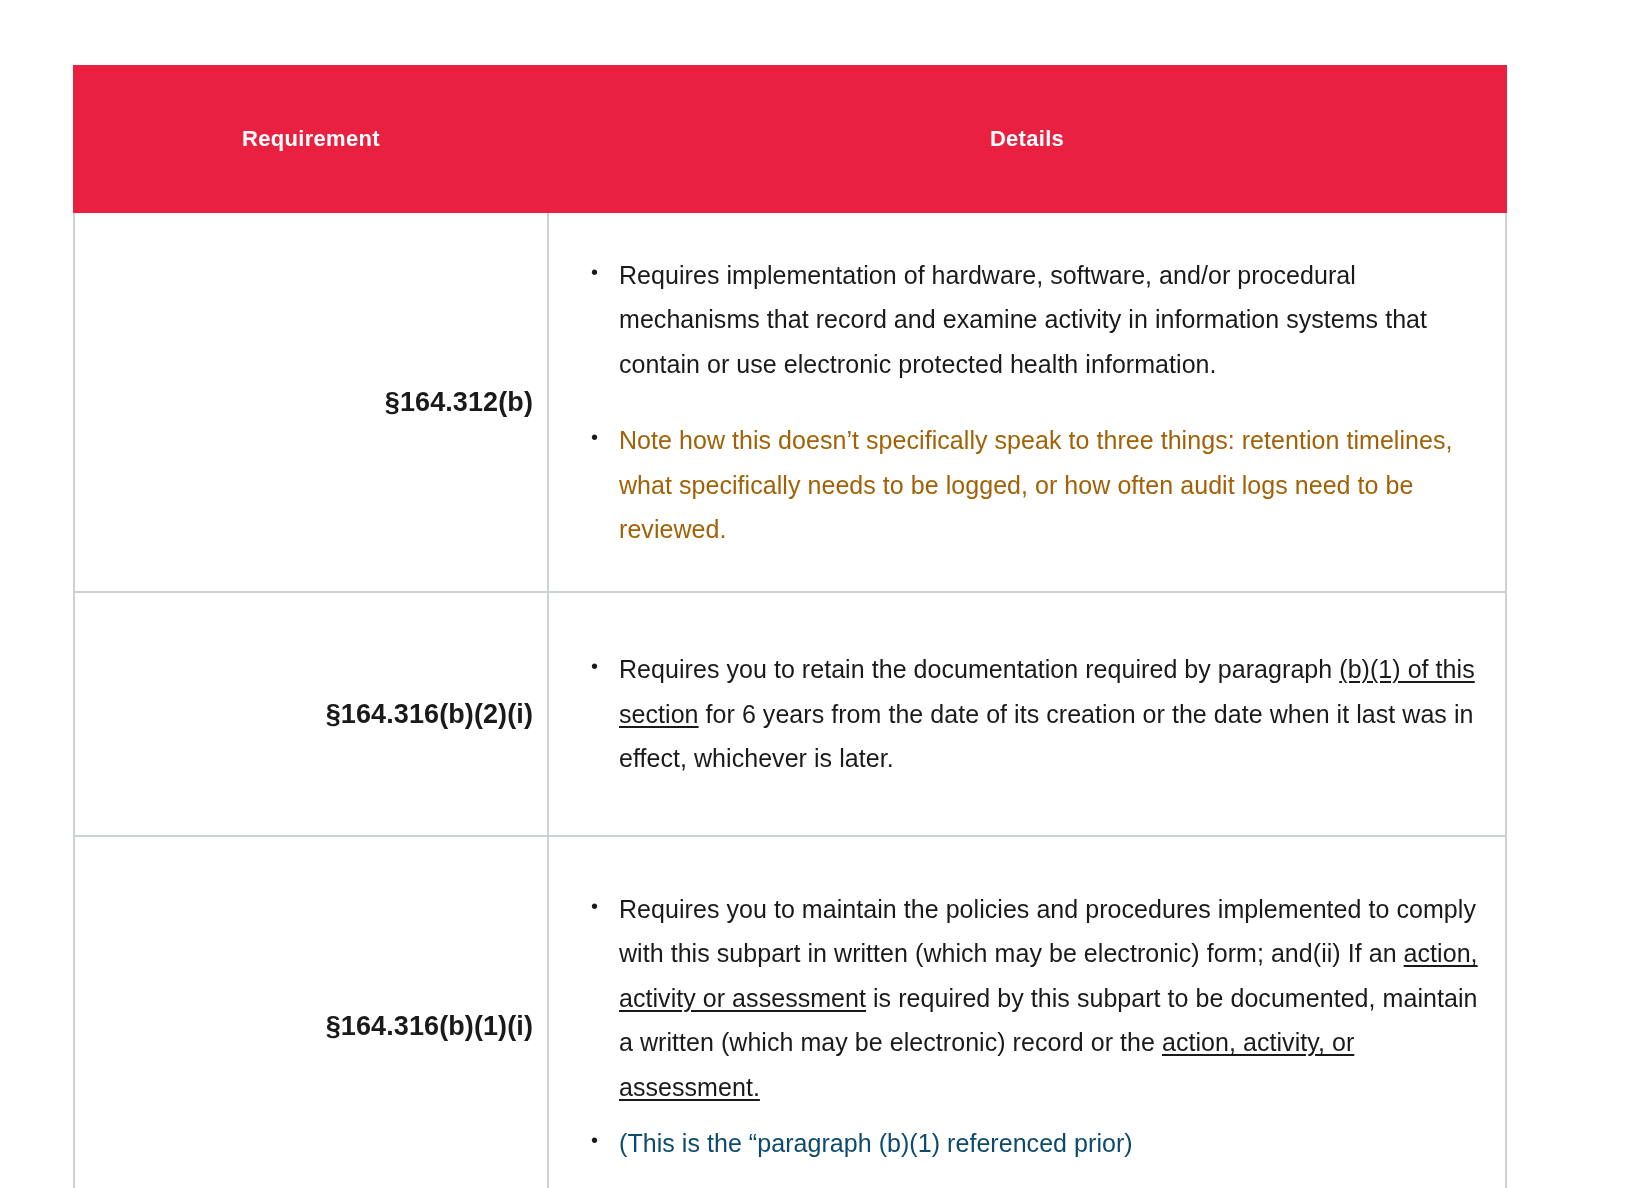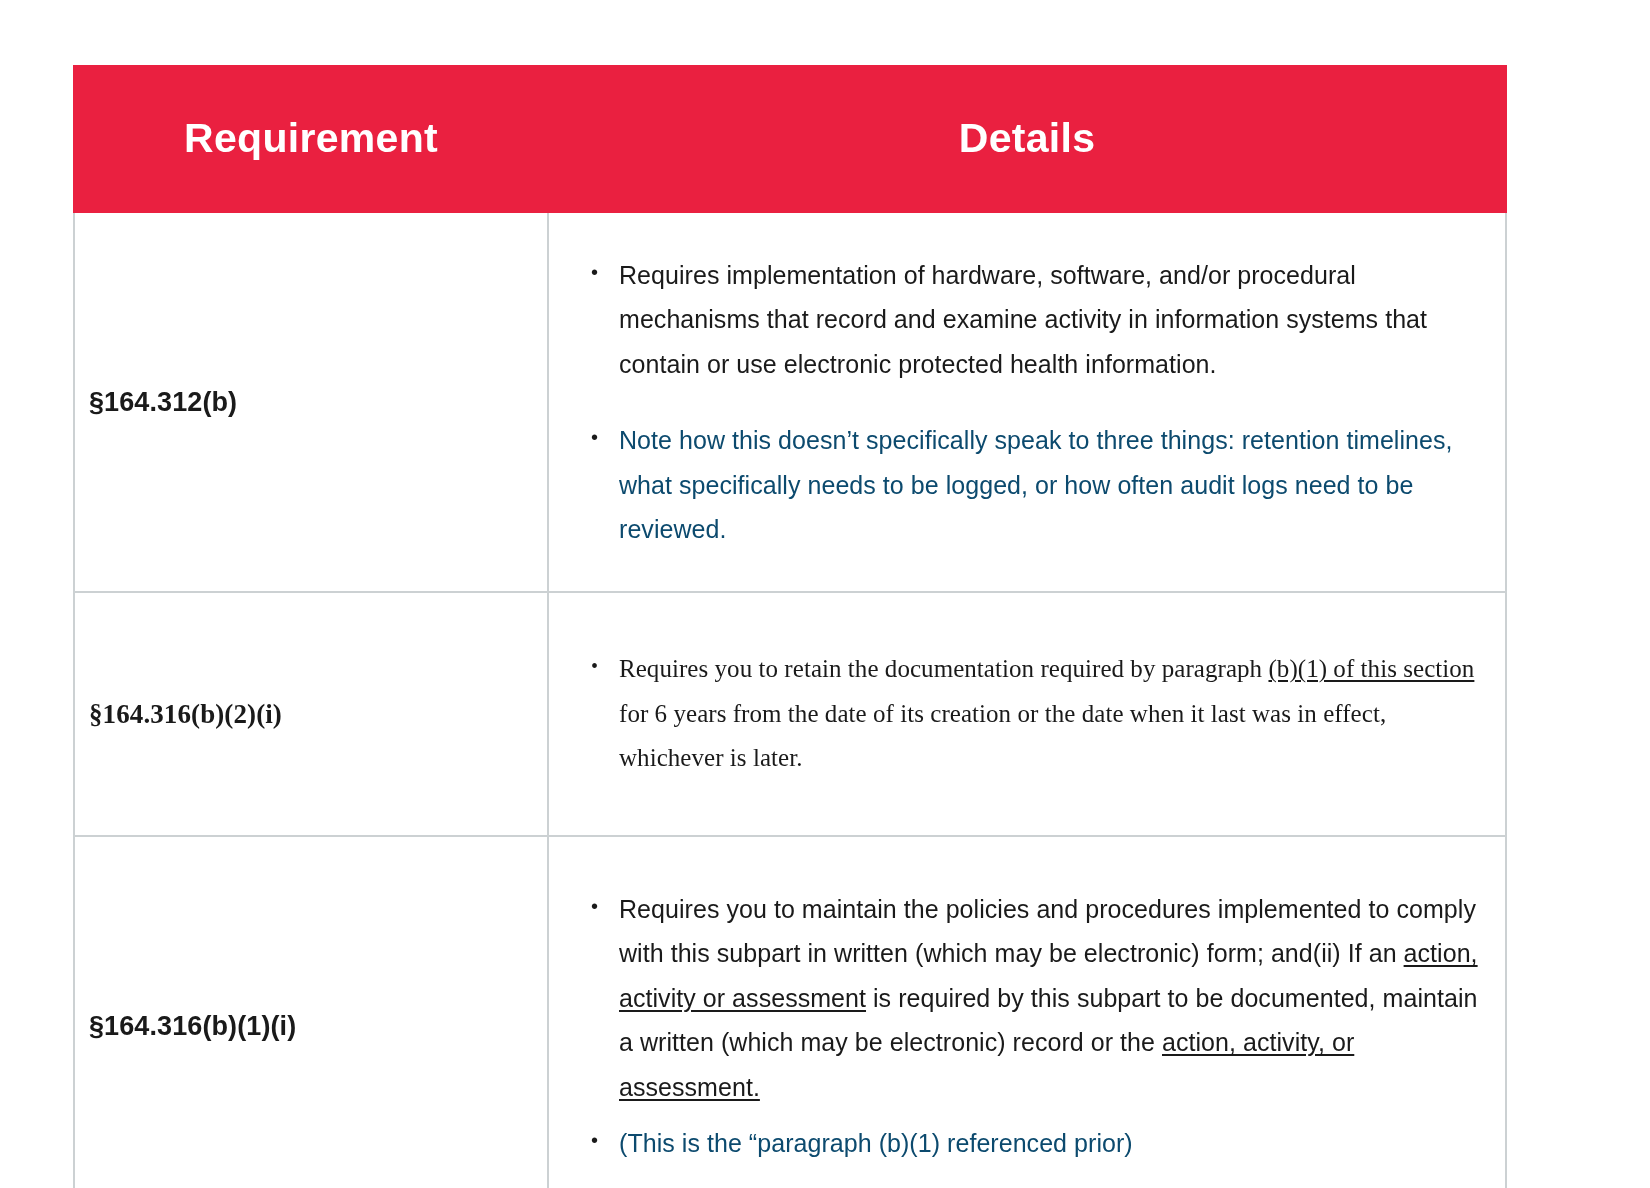--- a/index.html
+++ b/index.html
@@ -43,37 +43,37 @@
     background: #ffffff;
   }
 
   
   thead th {
     background: #ea2040;
     border-color: #ea2040;
     height: 144px;
     text-align: center;
     color: #ffffff;
-    font-size: 41px;
+    font-size: 22px;
     font-weight: bold;
     letter-spacing: 0.3px;
     font-stretch: condensed;
     margin-top: 36px;
   }
   thead th .hdr-label {
     display: block;
     line-height: 1.1;
   }
   thead th.col-sep-left {
     border-left: 2px solid #4c1d95;
   }
 
   
   td.requirement {
-    text-align: left;
+    text-align: right;
     font-size: 27px;
     font-weight: bold;
     color: #111111;
     letter-spacing: 0.1px;
     padding: 10px 14px;
   }
 
   
   td.details {
     padding: 26px 26px 26px 38px;
@@ -101,21 +101,21 @@
     position: absolute;
     left: 4px;
     top: 0;
     font-size: 20px;
     line-height: 1.95;
     color: #1a1a1a;
   }
 
   
   tr.row-1 td { height: 326px; }
-  tr.row-2 td { height: 190px; font-family: Liberation Serif, serif; }
+  tr.row-2 td { height: 190px; }
   tr.row-3 td { height: 326px; }
 
   u.link-underline {
     text-decoration: underline;
     text-underline-offset: 3px;
     text-decoration-thickness: 1.5px;
     color: #1a1a1a;
   }
 </style>
 </head>
@@ -139,21 +139,21 @@
         </th>
       </tr>
     </thead>
 
     <tbody>
       <tr class="row-1">
         <td class="requirement" style="border-color: rgb(204, 209, 211); color: rgb(26, 26, 26);">§164.312(b)</td>
         <td class="details" style="border-color: rgb(204, 209, 211); color: rgb(26, 26, 26);">
           <ul class="bullets">
               <li style="color: rgb(26, 26, 26);">Requires implementation of hardware, software, and/or procedural mechanisms that record and examine activity in information systems that contain or use electronic protected health information.</li>
-              <li style="color: #0c4a6e; margin-top: 32px;">Note how this doesn’t specifically speak to three things: retention timelines, what specifically needs to be logged, or how often audit logs need to be reviewed.</li>
+              <li style="color: #a16207; margin-top: 32px;">Note how this doesn’t specifically speak to three things: retention timelines, what specifically needs to be logged, or how often audit logs need to be reviewed.</li>
             </ul>
         </td>
       </tr>
 
       <tr class="row-2">
         <td class="requirement" style="border-color: rgb(204, 209, 211); color: rgb(26, 26, 26); border-radius: 17px;">§164.316(b)(2)(i)</td>
         <td class="details" style="border-color: rgb(204, 209, 211); color: rgb(26, 26, 26);">
           <ul class="bullets">
               <li style="color: rgb(26, 26, 26);">Requires you to retain the documentation required by paragraph <u class="link-underline">(b)(1) of this section</u> for 6 years from the date of its creation or the date when it last was in effect, whichever is later.</li>
             </ul>

